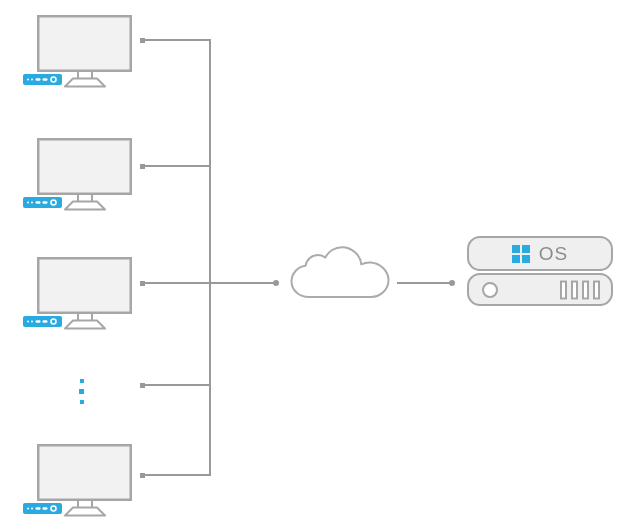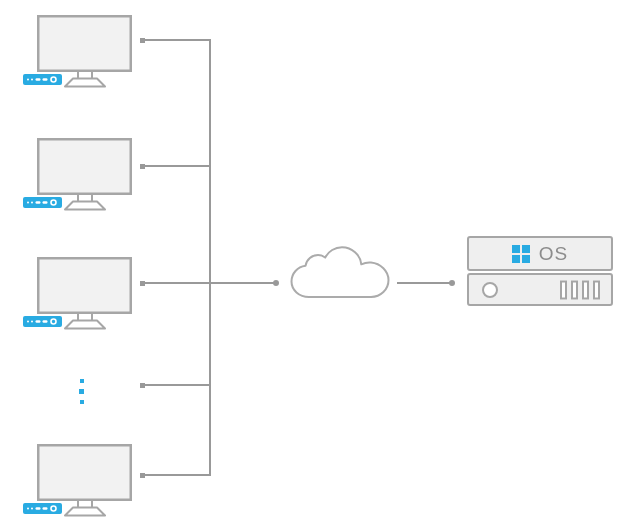--- a/index.html
+++ b/index.html
@@ -27,21 +27,21 @@
 
   
   .cloud-svg{position:absolute;left:289px;top:246px;width:104px;height:54px;display:block;}
 
   
   .server{position:absolute;left:467px;top:236px;width:146px;}
   .server-unit{
     box-sizing:border-box;width:146px;
     background:var(--server-fill,#EFEFEF);
     border:2px solid var(--border-gray,#A6A6A6);
-    border-radius:3px;
+    border-radius:13px;
   }
   .server-top{height:35px;display:flex;align-items:center;justify-content:center;gap:9px;}
   .server-bottom{height:33px;margin-top:2px;position:relative;}
   .win-logo{display:grid;grid-template-columns:8px 8px;grid-template-rows:8px 8px;gap:2px;}
   .win-logo span{background:var(--accent-blue,#29ABE2);}
   .os-label{font-size:19px;line-height:1;color:var(--os-text,#8C8C8C);letter-spacing:1px;}
   .power-circle{
     position:absolute;left:13px;top:50%;transform:translateY(-50%);
     width:12px;height:12px;border:2px solid var(--border-gray,#A6A6A6);
     border-radius:50%;background:#fff;box-sizing:content-box;

